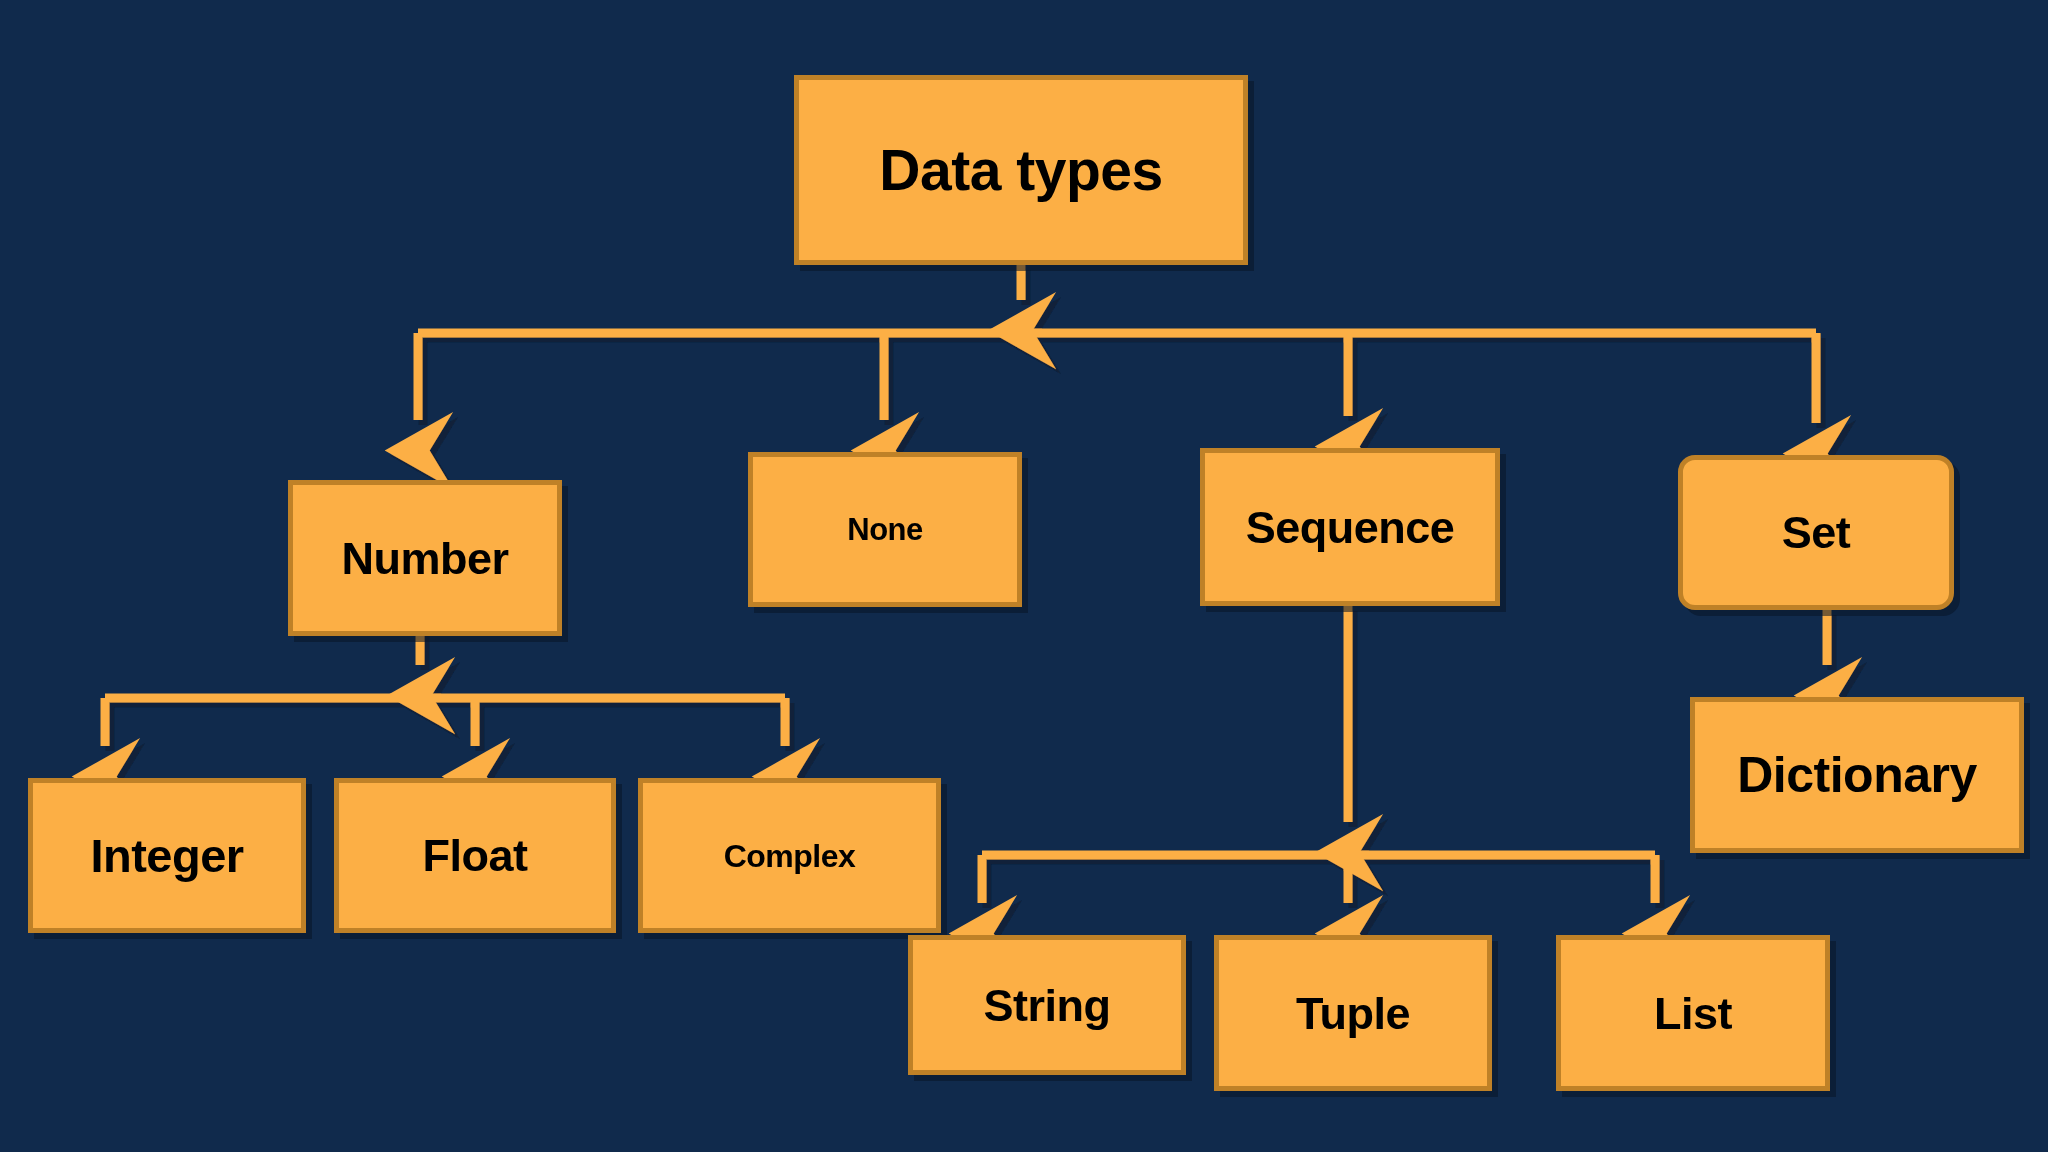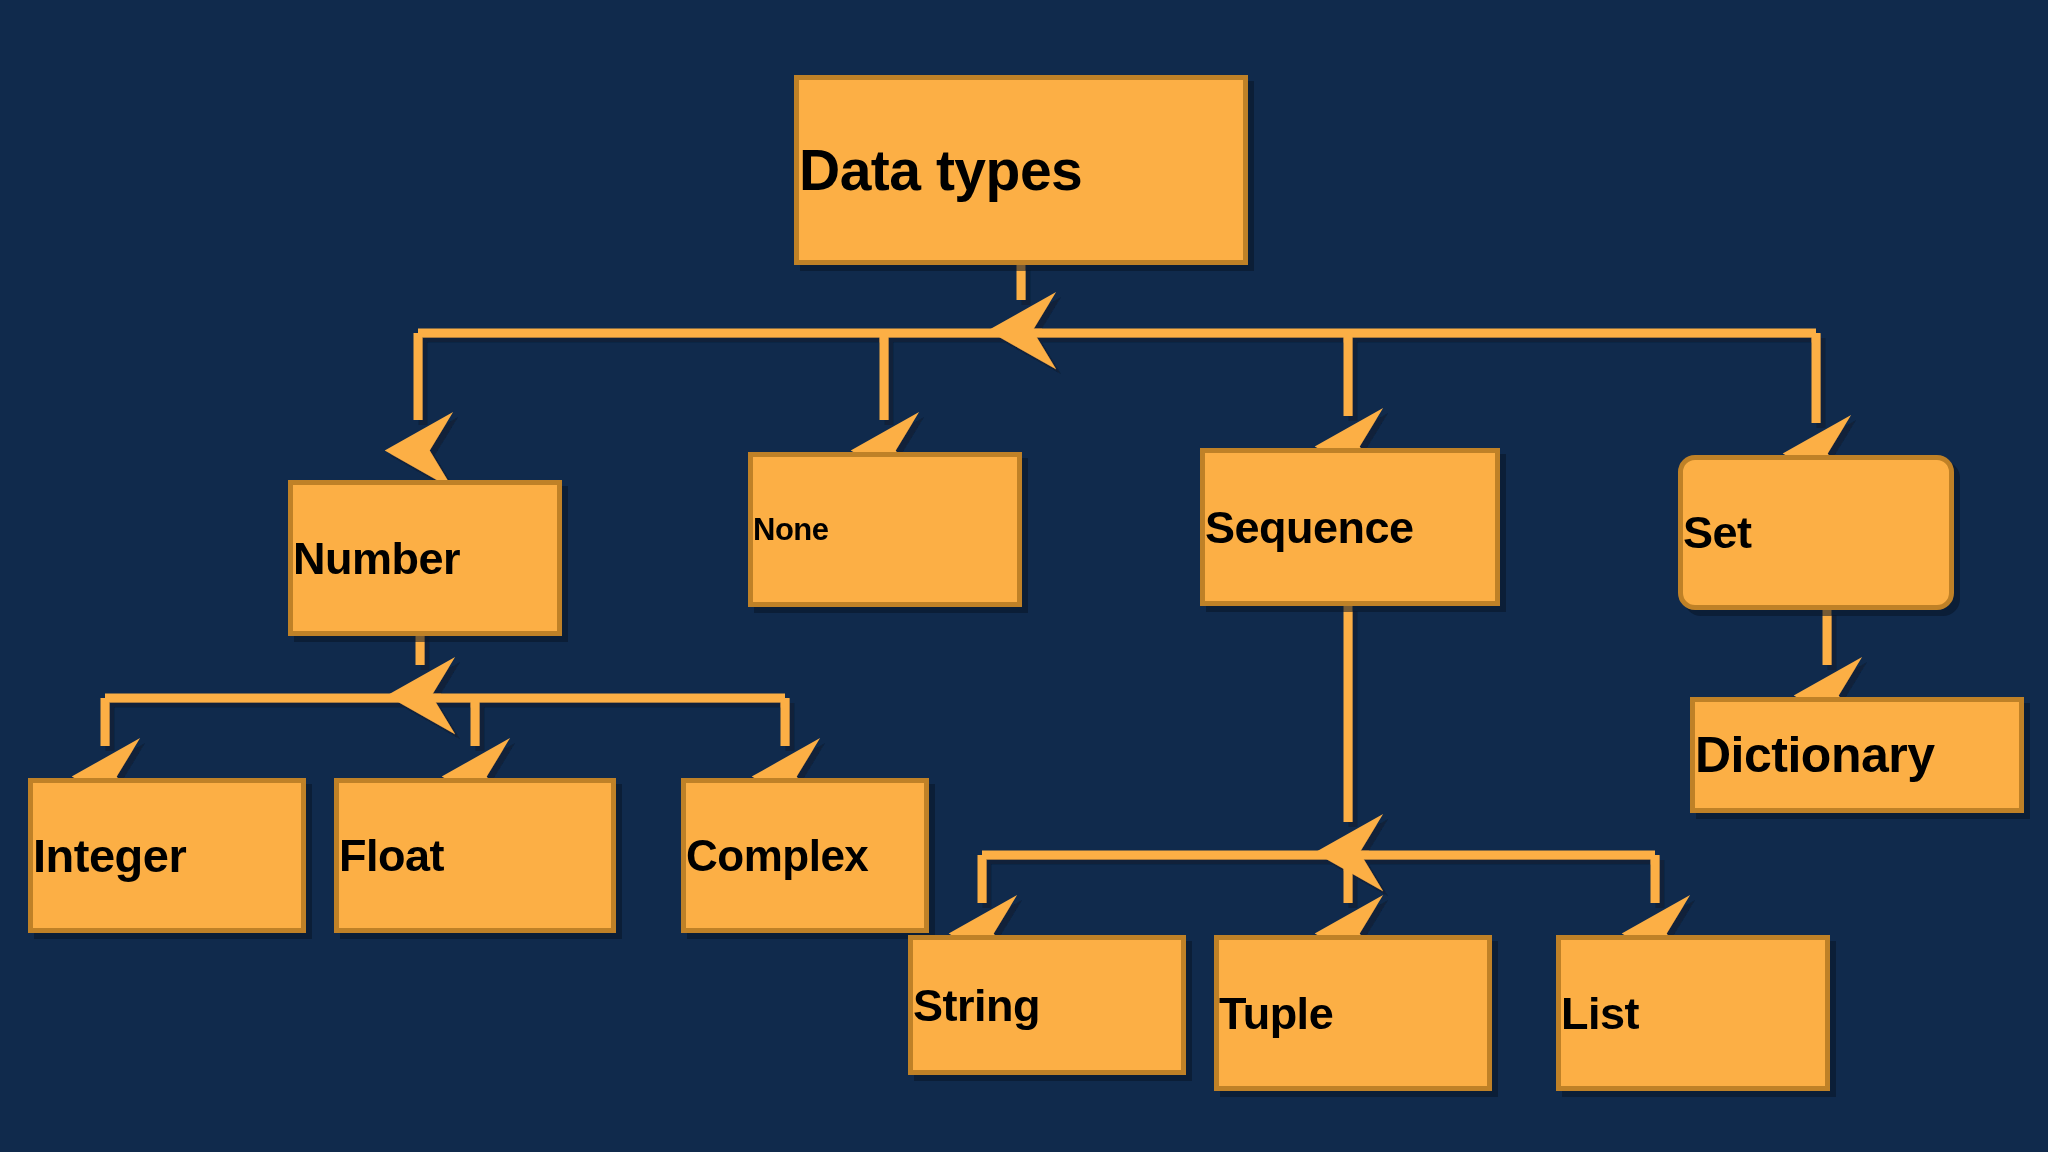--- a/index.html
+++ b/index.html
@@ -22,21 +22,21 @@
     width: 2048px;
     height: 1152px;
   }
   .node {
     position: absolute;
     box-sizing: border-box;
     background: #fcaf45;
     border: 5px solid #bf8127;
     display: flex;
     align-items: center;
-    justify-content: flex-start;
+    justify-content: center;
     color: #000000;
     font-weight: bold;
     line-height: 1;
     letter-spacing: -0.5px;
     box-shadow: 6px 6px 0 rgba(8, 20, 38, 0.55);
     z-index: 5;
   }
   .node-label {
     display: block;
     white-space: nowrap;
@@ -107,25 +107,25 @@
   </div>
 
   <div class="node" style="left:28px; top:778px; width:278px; height:155px; font-size:47px;">
     <span class="node-label">Integer</span>
   </div>
 
   <div class="node" style="left:334px; top:778px; width:282px; height:155px; font-size:45px;">
     <span class="node-label">Float</span>
   </div>
 
-  <div class="node" style="left:638px; top:778px; width:248px; height:155px; font-size:44px;margin-left:43px;">
+  <div class="node" style="left:638px; top:778px; width:303px; height:155px; font-size:32px;">
     <span class="node-label">Complex</span>
   </div>
 
-  <div class="node" style="left:1690px; top:697px; width:334px; height:116px; font-size:50px;">
+  <div class="node" style="left:1690px; top:697px; width:334px; height:156px; font-size:50px;">
     <span class="node-label">Dictionary</span>
   </div>
 
   <div class="node" style="left:908px; top:935px; width:278px; height:140px; font-size:45px;">
     <span class="node-label">String</span>
   </div>
 
   <div class="node" style="left:1214px; top:935px; width:278px; height:156px; font-size:45px;">
     <span class="node-label">Tuple</span>
   </div>

